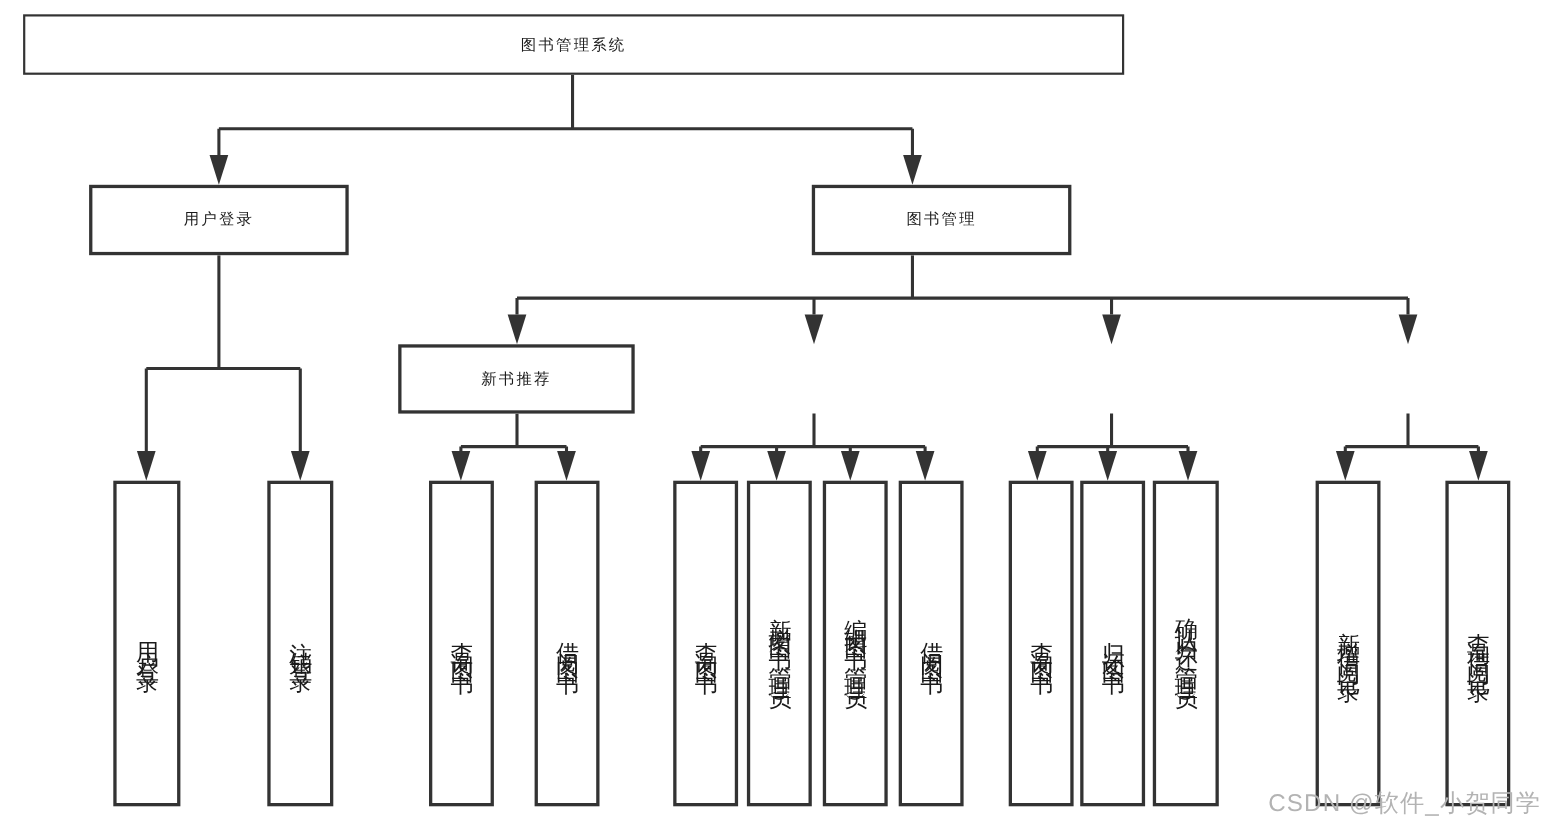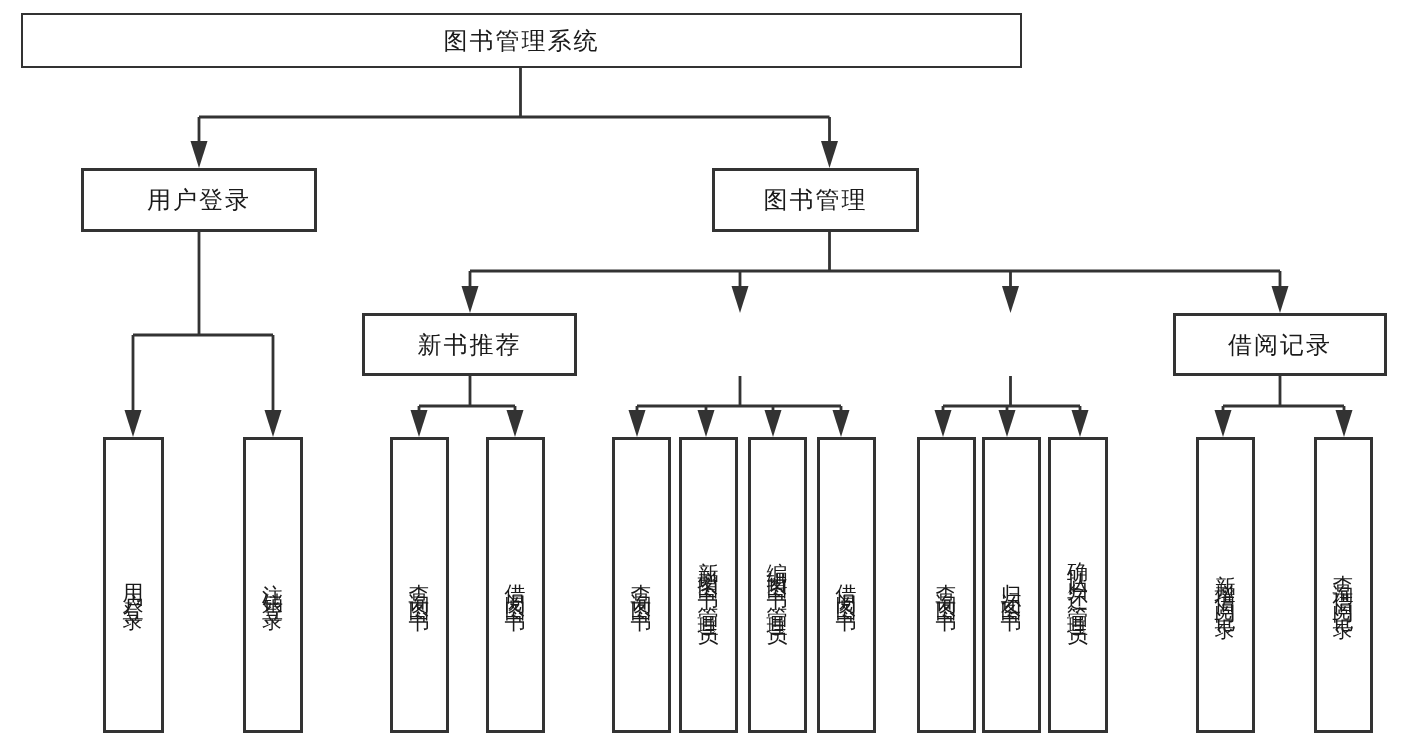--- a/index.html
+++ b/index.html
@@ -24,34 +24,34 @@
     position: absolute;
     box-sizing: border-box;
     border: 3px solid var(--line);
     background: #ffffff;
     color: var(--text);
     display: flex;
     align-items: center;
     justify-content: center;
     text-align: center;
   }
-  .h-node { font-size: 24px; letter-spacing: 2px; white-space: nowrap; }
+  .h-node { font-size: 14px; letter-spacing: 2px; white-space: nowrap; }
   .root-node { border-width: 2px; }
   .v-node {
     writing-mode: vertical-rl;
     text-orientation: mixed;
     font-size: 21px;
     letter-spacing: 9px;
     line-height: 1.1;
   }
 
   
   .n-root   { left: 21px;  top: 13px;  width: 1001px; height: 55px; }
   .n-login  { left: 81px;  top: 168px; width: 236px;  height: 64px; }
-  .n-mgmt   { left: 712px; top: 168px; width: 207px;  height: 64px; font-family: Liberation Serif, serif; }
+  .n-mgmt   { left: 738px; top: 168px; width: 236px;  height: 64px; font-family: Liberation Serif, serif; }
   .n-newb   { left: 362px; top: 313px; width: 215px;  height: 63px; }
   .n-borrow { left: 632px; top: 313px; width: 216px;  height: 63px; }
   .n-curr   { left: 903px; top: 313px; width: 215px;  height: 63px; }
   .n-rec    { left: 1173px;top: 313px; width: 214px;  height: 63px; }
 
   .leaf { top: 437px; height: 296px; width: 59px; }
   .lf-0  { left: 103px; width: 61px; }
   .lf-1  { left: 243px; width: 60px; }
   .lf-2  { left: 390px; }
   .lf-3  { left: 486px; }
@@ -122,29 +122,29 @@
       <polygon points="1335.5,410 1352.5,410 1344,437"></polygon>
     </g>
   </svg>
 
   <div class="node h-node root-node n-root">图书管理系统</div>
 
   <div class="node h-node n-login">用户登录</div>
   <div class="node h-node n-mgmt">图书管理</div>
 
   <div class="node h-node n-newb">新书推荐</div>
-  <div class="node h-node n-rec">借阅记录</div>
 
   <div class="node v-node leaf lf-0">用户登录</div>
   <div class="node v-node leaf lf-1">注销登录</div>
   <div class="node v-node leaf lf-2">查询图书</div>
   <div class="node v-node leaf lf-3">借阅图书</div>
   <div class="node v-node leaf lf-4">查询图书</div>
   <div class="node v-node leaf lf-5">新增图书（管理员）</div>
   <div class="node v-node leaf lf-6">编辑图书（管理员）</div>
   <div class="node v-node leaf lf-7">借阅图书</div>
   <div class="node v-node leaf lf-8">查询图书</div>
   <div class="node v-node leaf lf-9">归还图书</div>
   <div class="node v-node leaf lf-10">确认归还（管理员）</div>
   <div class="node v-node leaf lf-11">新增借阅记录</div>
   <div class="node v-node leaf lf-12">查询借阅记录</div>
 
+  <div class="watermark">CSDN @软件_小贺同学</div>
 </div>
 
 </body></html>

